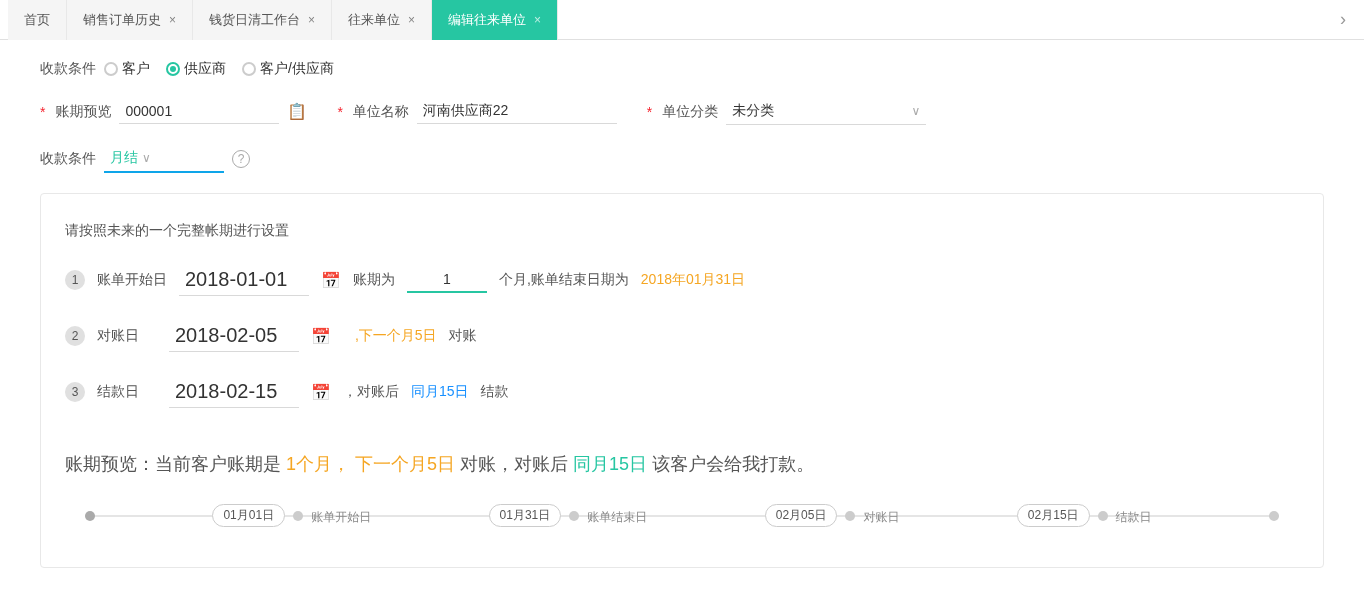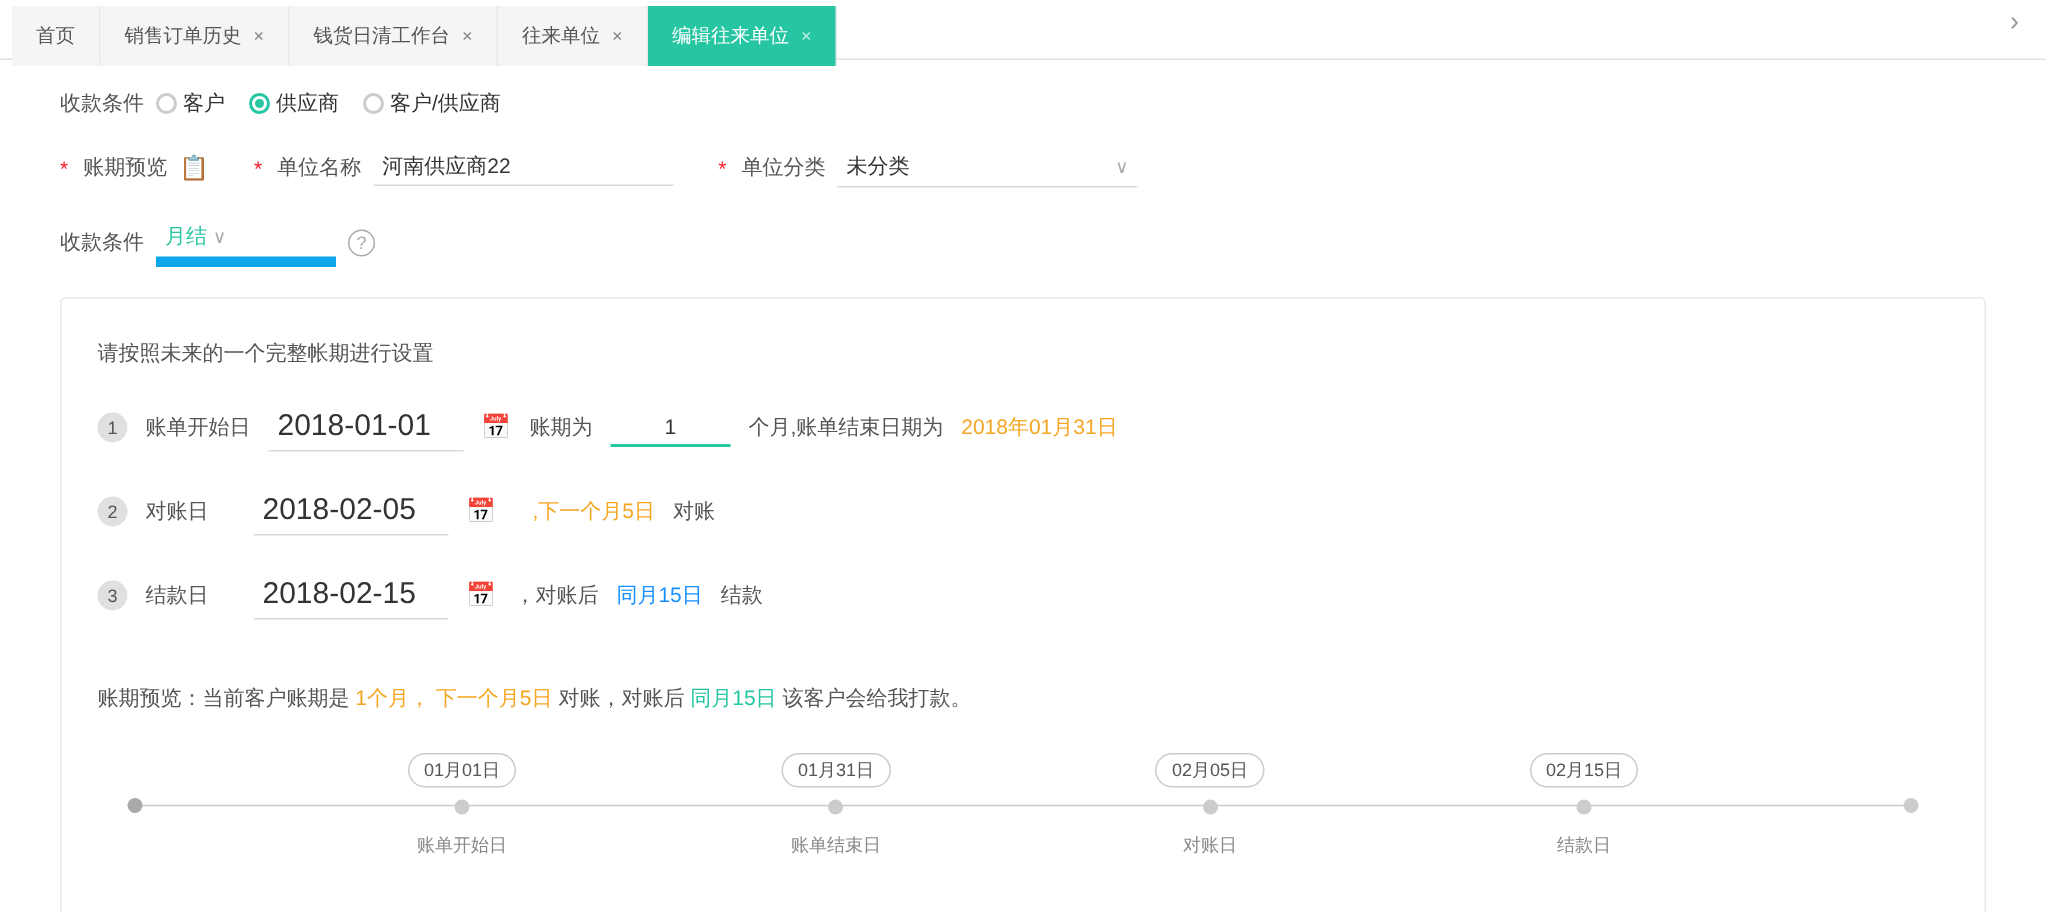--- a/index.html
+++ b/index.html
@@ -1,20 +1,21 @@
 <!DOCTYPE html>
 <html><head>
   <meta charset="utf-8">
   <style>
     * { box-sizing: border-box; margin: 0; padding: 0; }
     body { font-family: 'Microsoft YaHei', 'PingFang SC', sans-serif; font-size: 14px; color: #333; background: #f5f5f5; }
 
     
     .tab-bar {
       display: flex;
+      align-items: center;
       background: #fff;
       border-bottom: 1px solid #e0e0e0;
       height: 40px;
       padding: 4px 8px;
     }
     .tab {
       display: flex;
       align-items: center;
       padding: 0 16px;
       height: 40px;
@@ -120,21 +121,21 @@
     .calendar-icon {
       color: #aaa;
       cursor: pointer;
       font-size: 16px;
     }
 
     
     .dropdown-field {
       display: flex;
       align-items: center;
-      border-bottom: 7px solid #0ea5e9;
+      border-bottom: 2px solid #0ea5e9;
       padding: 4px 6px;
       cursor: pointer;
       min-width: 120px;
     }
     .dropdown-value {
       color: #26c6a2;
       margin-right: 4px;
     }
     .dropdown-arrow {
       color: #aaa;
@@ -242,21 +243,21 @@
       width: 80px;
       text-align: center;
     }
 
     
     .preview-section {
       margin-top: 8px;
       padding: 16px 0 20px;
     }
     .preview-text {
-      font-size: 14px;
+      font-size: 18px;
       color: #555;
       margin-bottom: 24px;
       line-height: 1.8;
     }
 
     
     .timeline {
       display: flex;
       align-items: center;
       position: relative;
@@ -276,21 +277,20 @@
     .timeline-points {
       display: flex;
       align-items: center;
       width: 100%;
       justify-content: space-between;
       position: relative;
       z-index: 1;
     }
     .timeline-point {
       display: flex;
-      flex-direction: column;
       align-items: center;
       gap: 8px;
     }
     .point-dot {
       width: 10px;
       height: 10px;
       border-radius: 50%;
       background: #ccc;
       border: none;
     }
@@ -360,20 +360,21 @@
           <span>客户/供应商</span>
         </label>
       </div>
     </div>
   </div>
 
   <div class="form-row">
     <div class="form-item">
       <span class="required-star">*</span>
       <span class="form-label">账期预览</span>
+      <input type="text" class="input-field" value="000001" style="">
       <span class="calendar-icon">📋</span>
     </div>
     <div class="form-item">
       <span class="required-star">*</span>
       <span class="form-label">单位名称</span>
       <input type="text" class="input-field wide" value="河南供应商22" style="">
     </div>
     <div class="form-item">
       <span class="required-star">*</span>
       <span class="form-label">单位分类</span>

